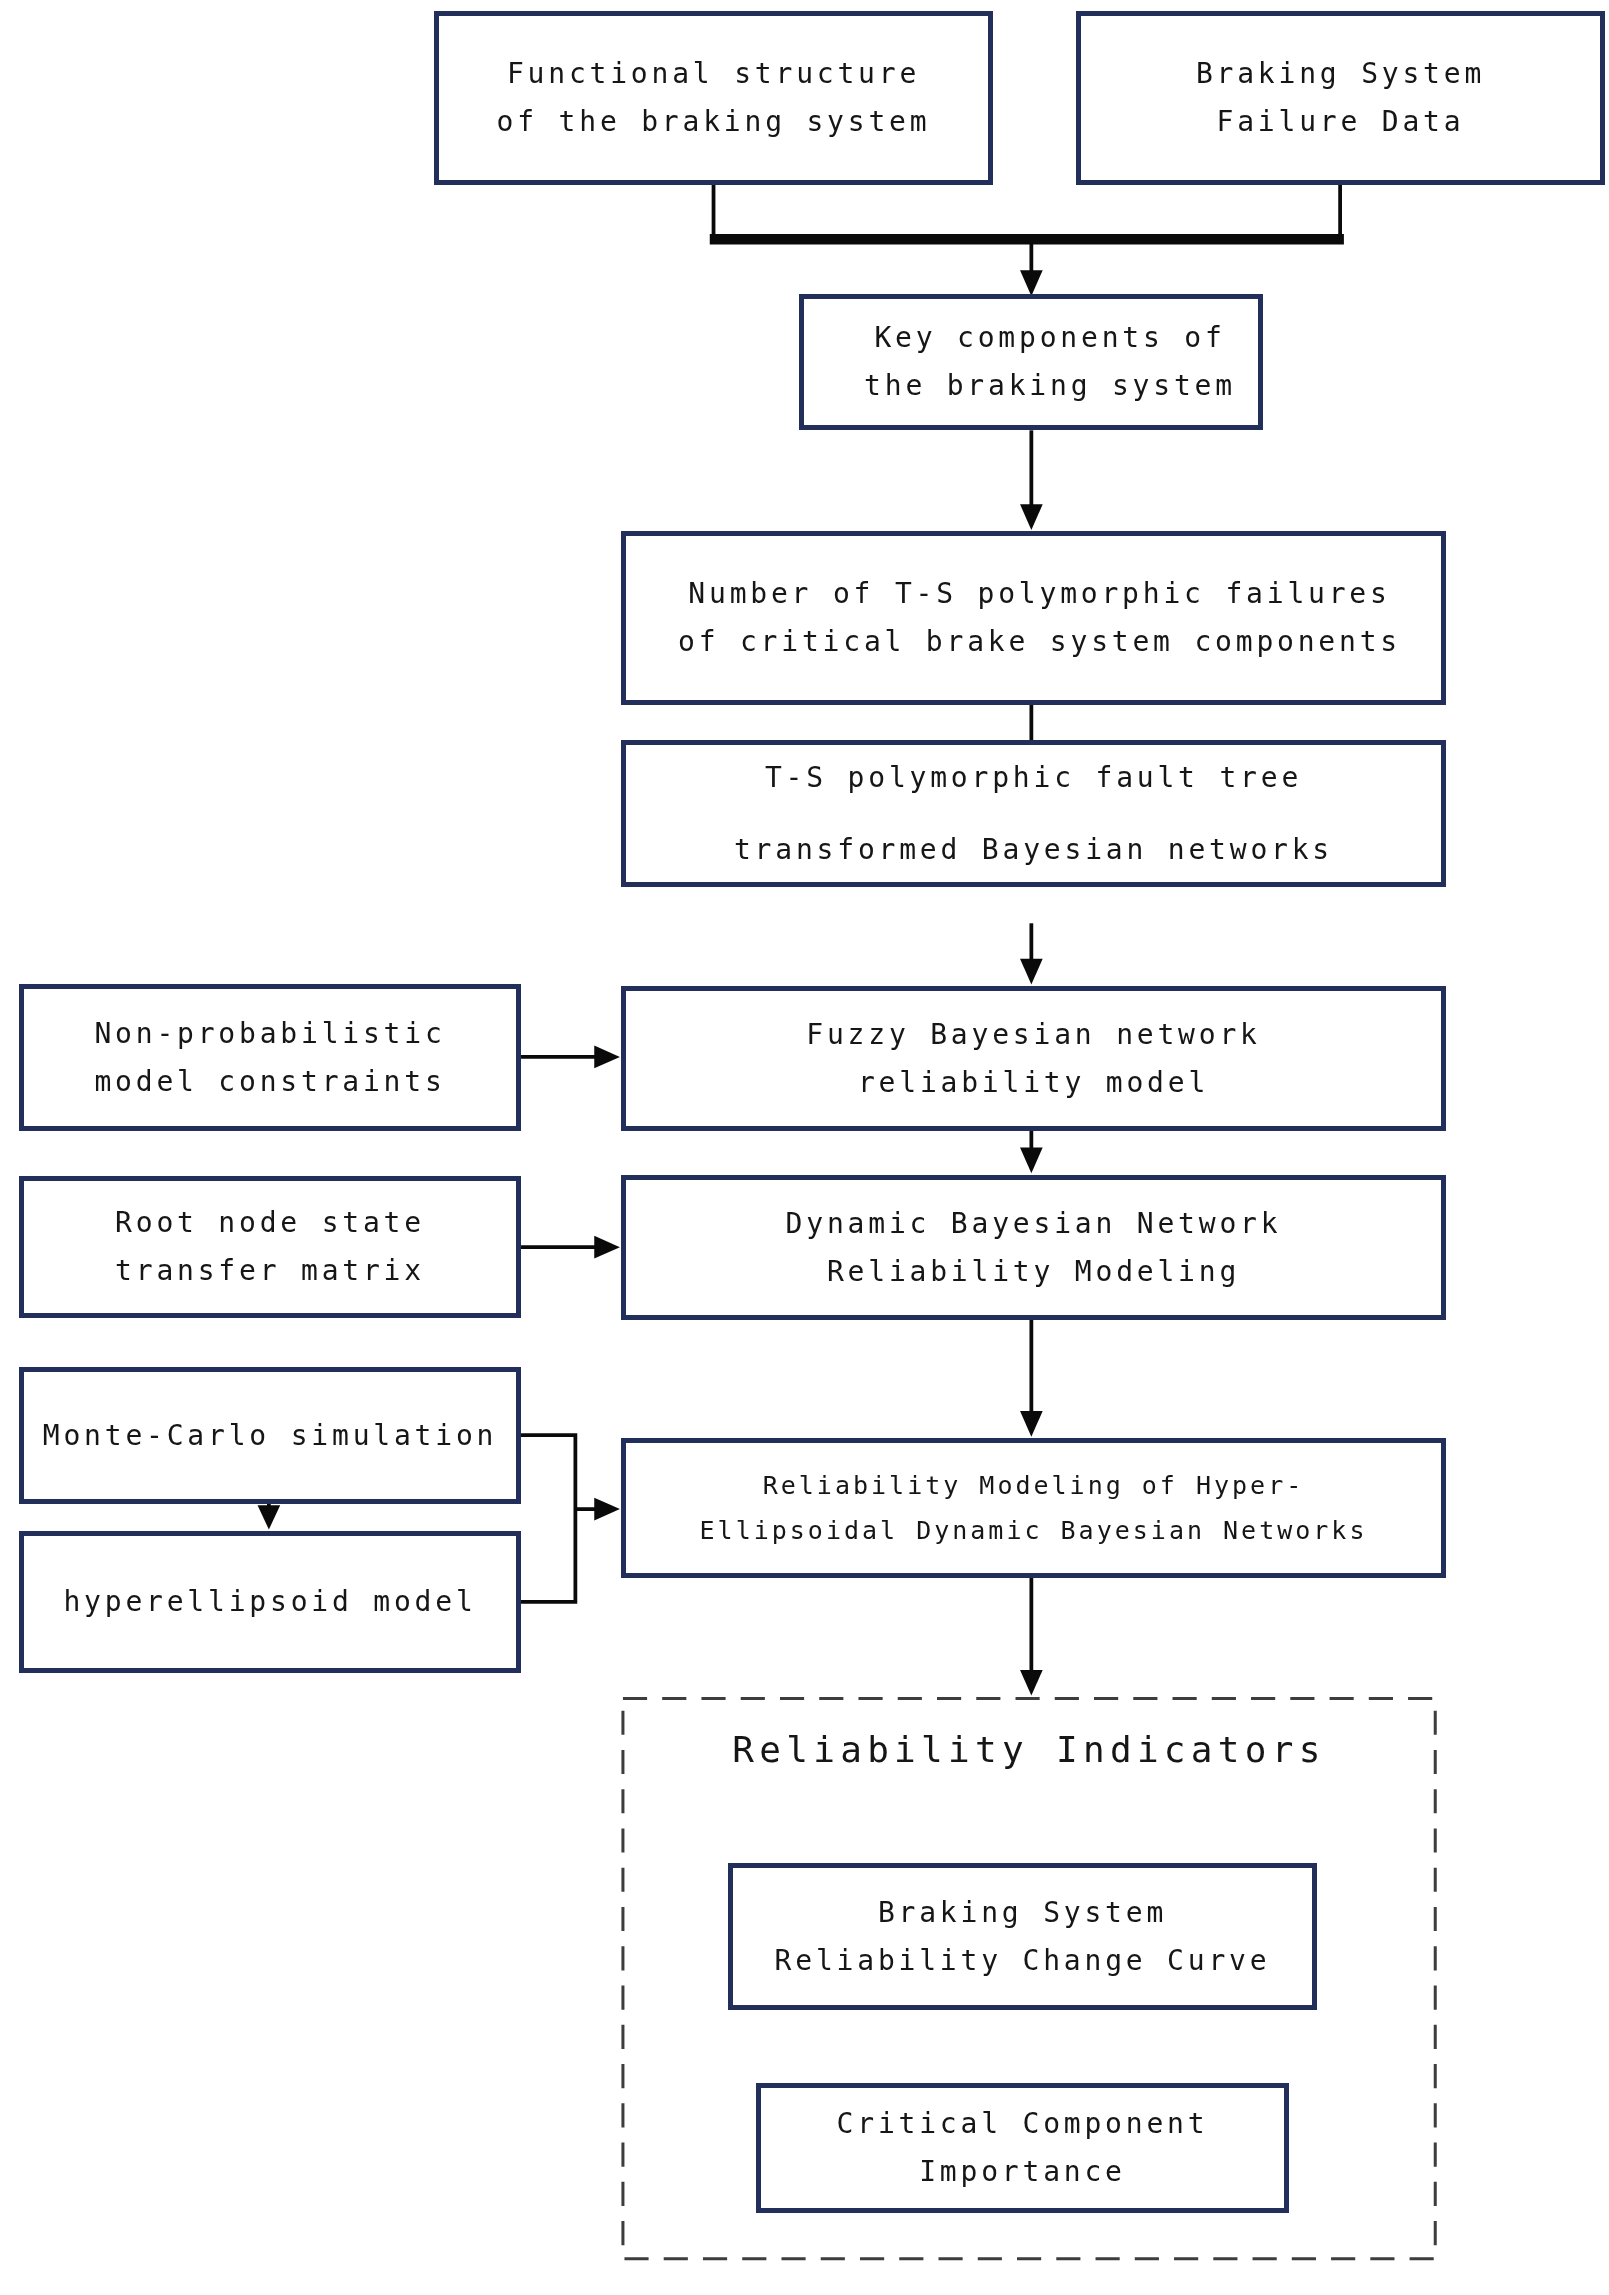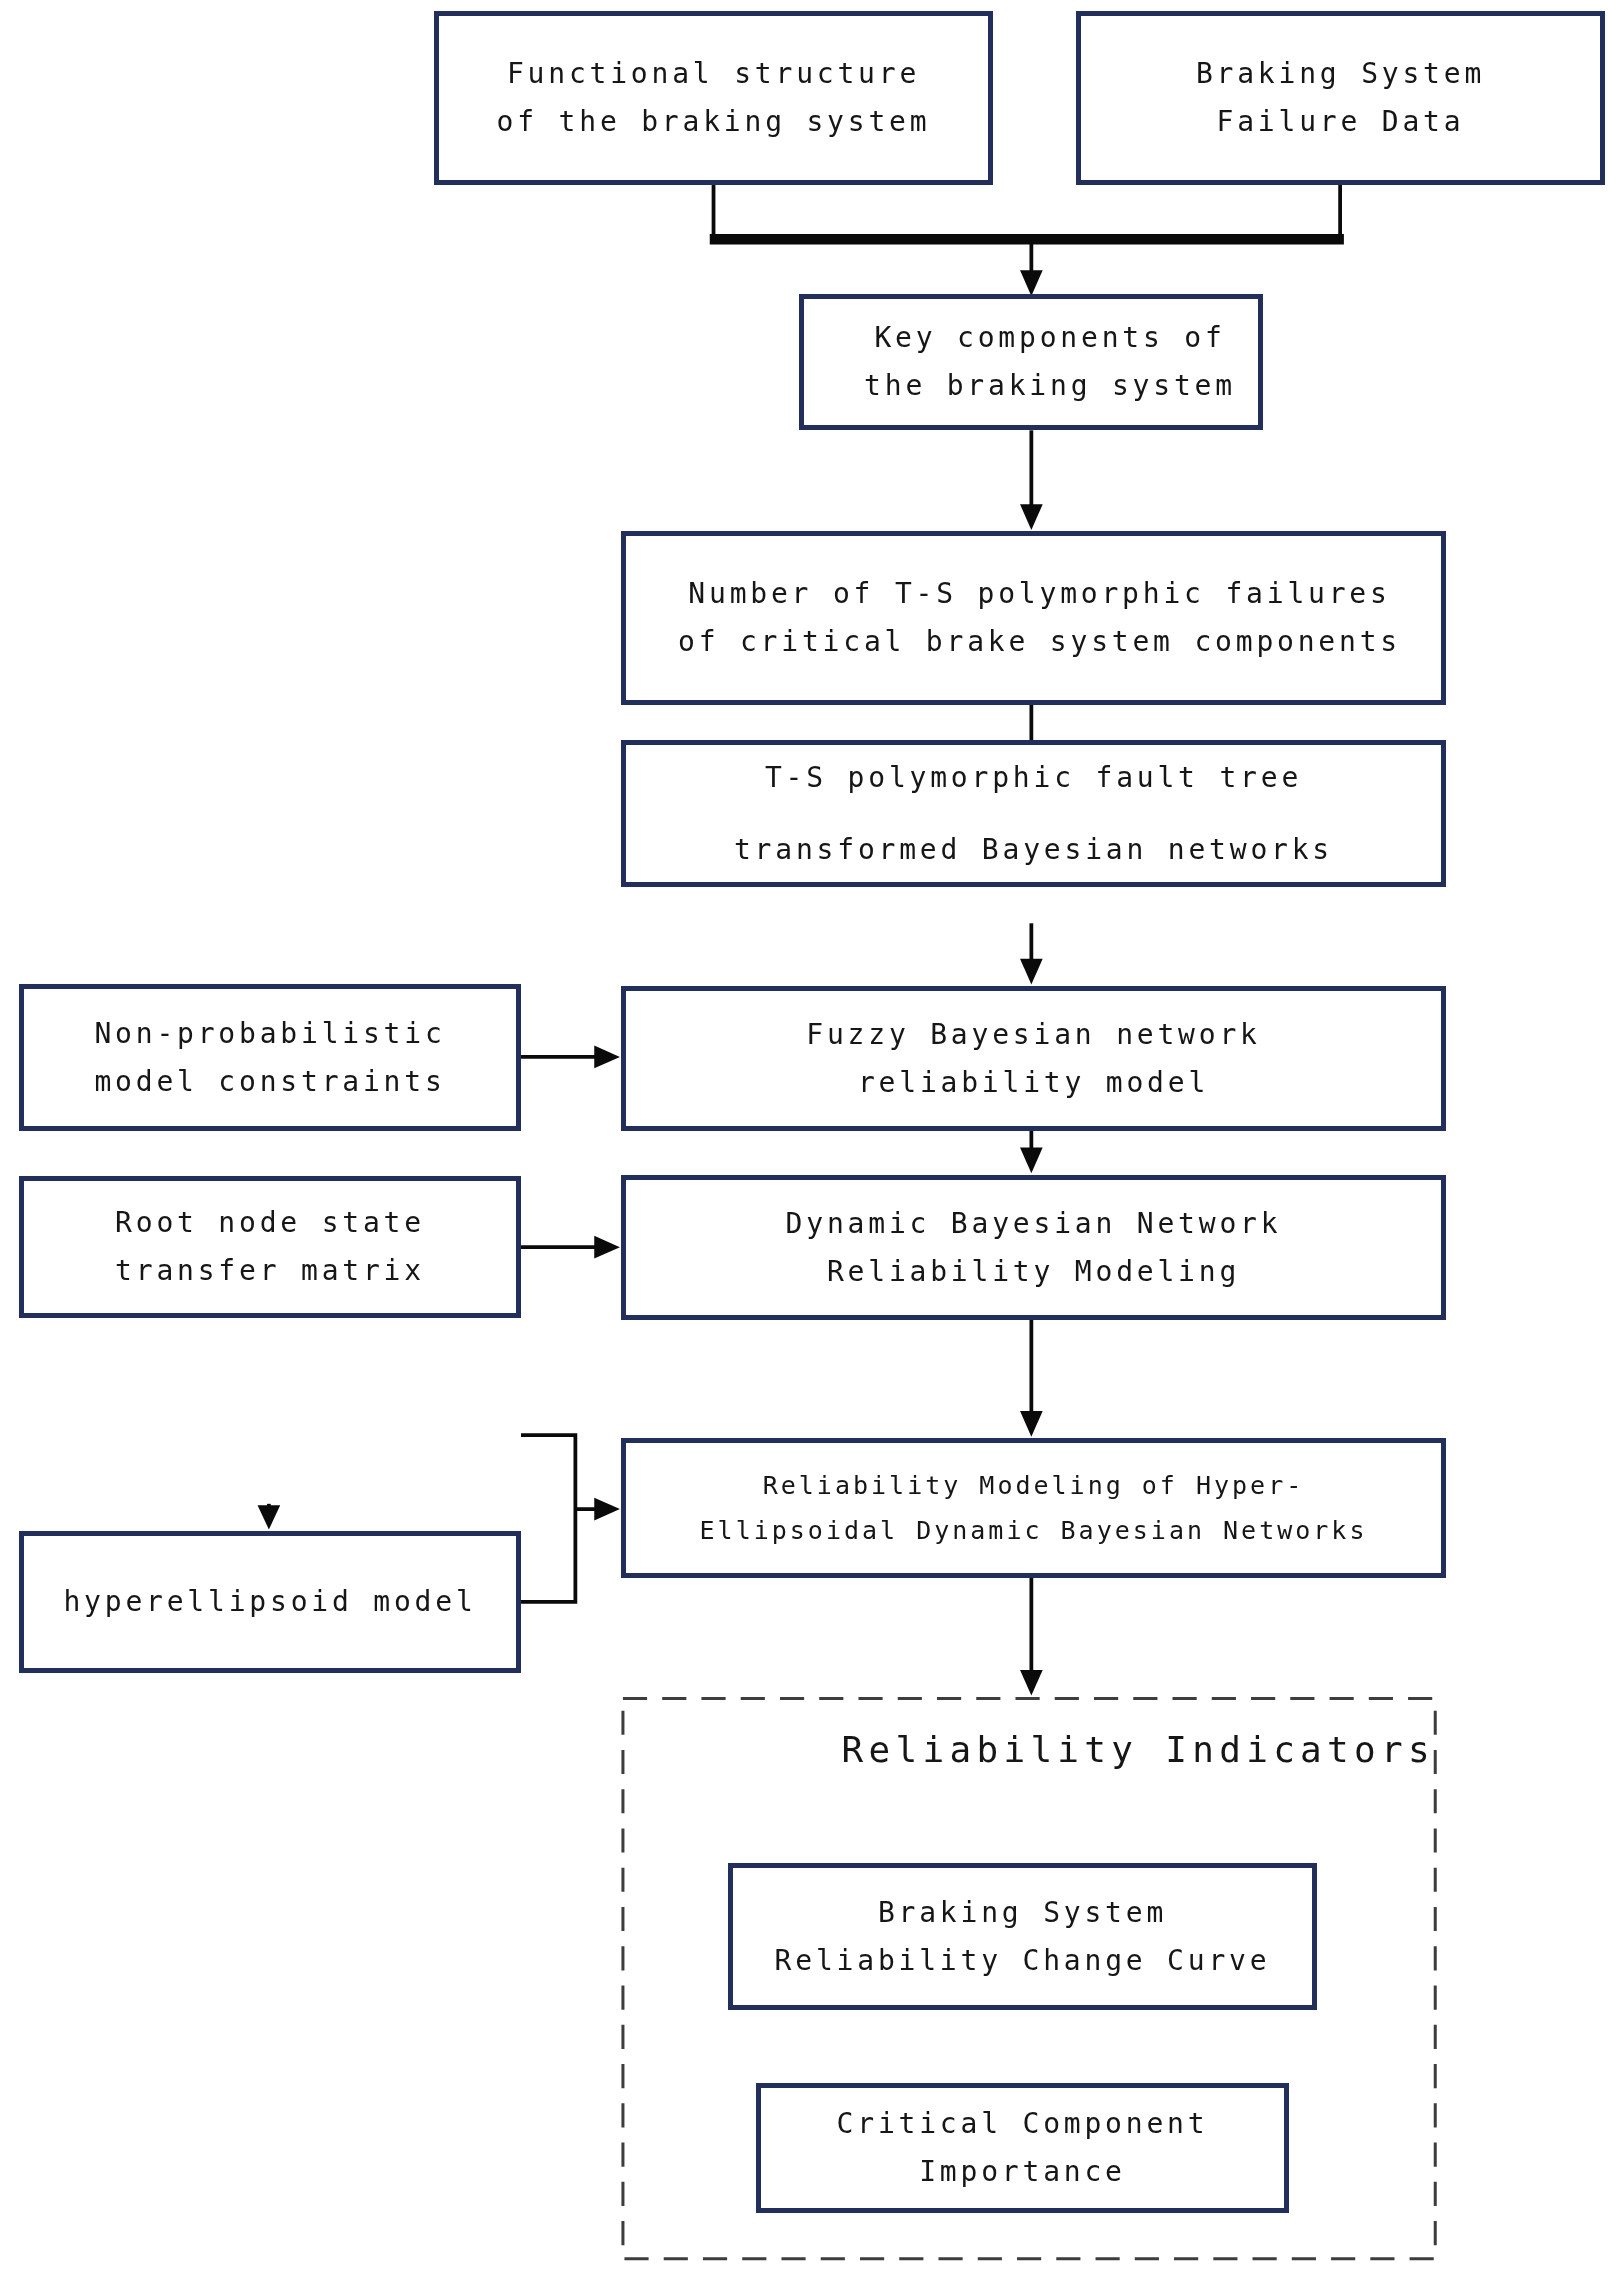--- a/index.html
+++ b/index.html
@@ -32,21 +32,21 @@
     text-align:center;
     font-size:28px;
     letter-spacing:3.8px;
     line-height:1.7;
     padding:0 6px;
     white-space:nowrap;
   }
   .node.small{font-size:25px;letter-spacing:3px;line-height:1.8;}
   .group-title{
     position:absolute;
-    text-align:right;
+    text-align:center;
     font-size:36px;
     letter-spacing:5.3px;
     white-space:nowrap;
   }
   .line{display:block;}
 </style>
 </head>
 <body>
 
 <div class="stage">
@@ -131,20 +131,23 @@
   <div class="node" style="left:19px;top:1176px;width:502px;height:142px;">
     <span class="line">Root node state</span>
     <span class="line">transfer matrix</span>
   </div>
 
   <div class="node" style="left:621px;top:1175px;width:825px;height:145px;">
     <span class="line">Dynamic Bayesian Network</span>
     <span class="line">Reliability Modeling</span>
   </div>
 
+  <div class="node" style="left:19px;top:1367px;width:502px;height:137px;">
+    <span class="line">Monte-Carlo simulation</span>
+  </div>
 
   <div class="node" style="left:19px;top:1531px;width:502px;height:142px;">
     <span class="line">hyperellipsoid model</span>
   </div>
 
   <div class="node small" style="left:621px;top:1438px;width:825px;height:140px;">
     <span class="line">Reliability Modeling of Hyper-</span>
     <span class="line">Ellipsoidal Dynamic Bayesian Networks</span>
   </div>
 

